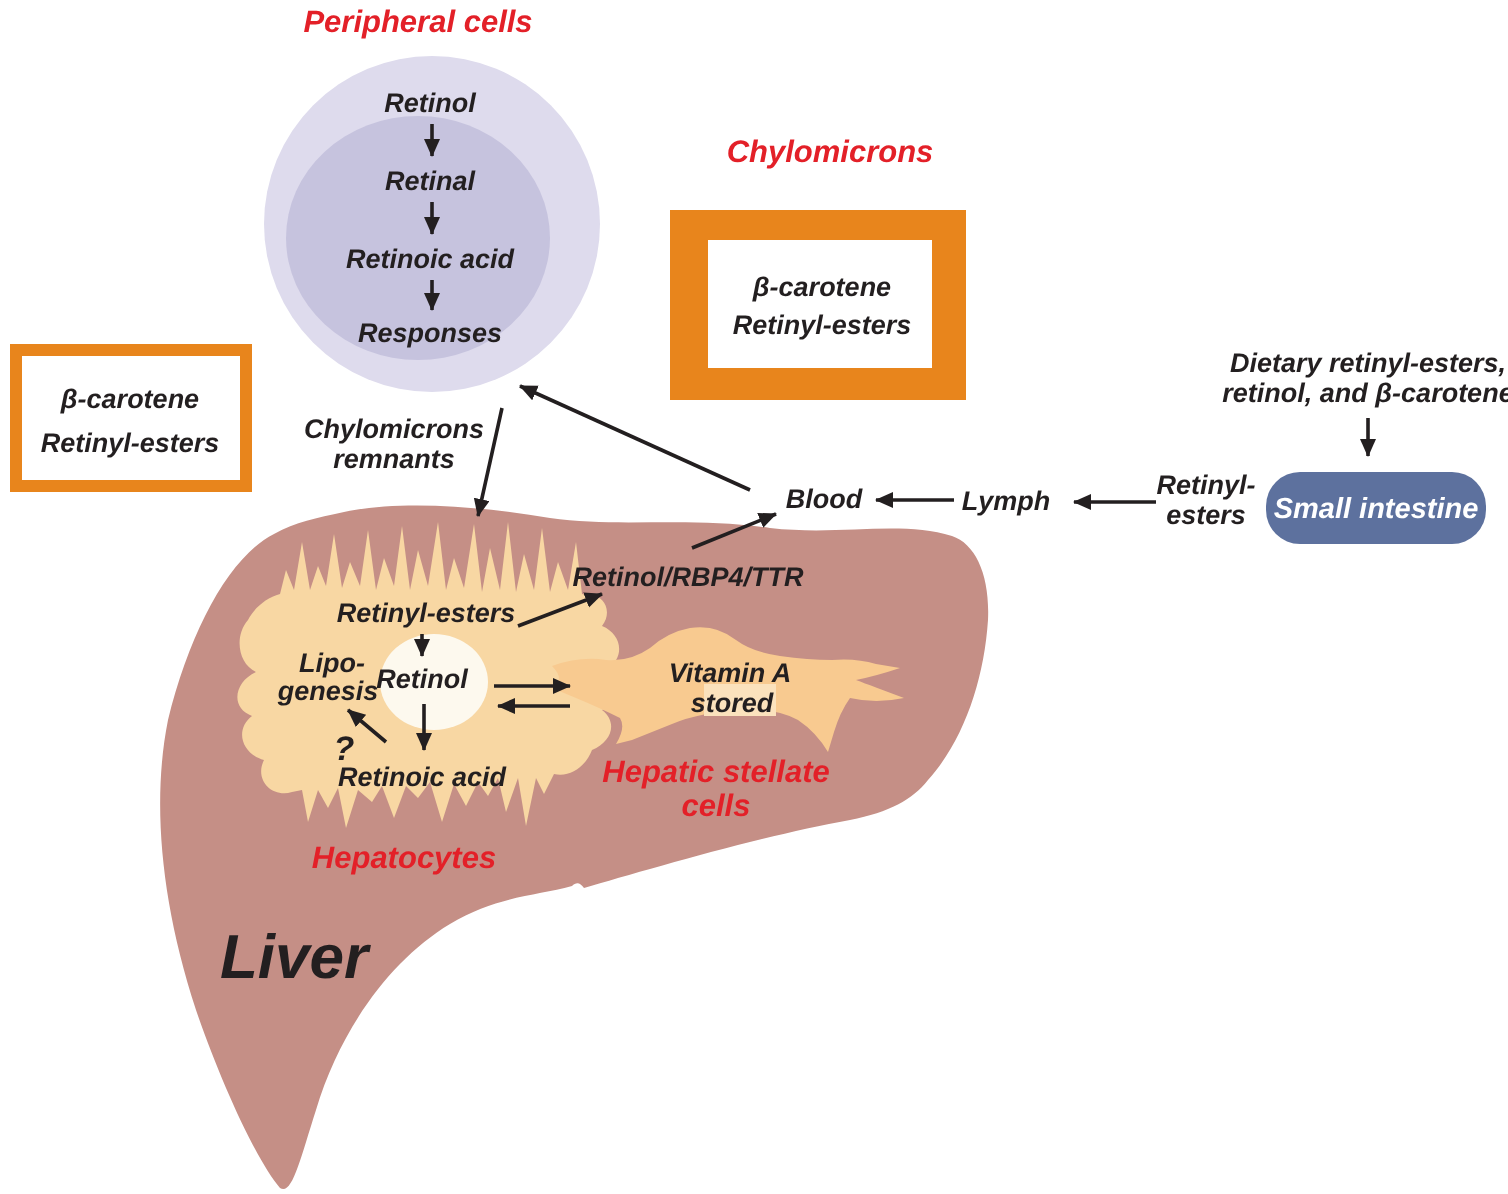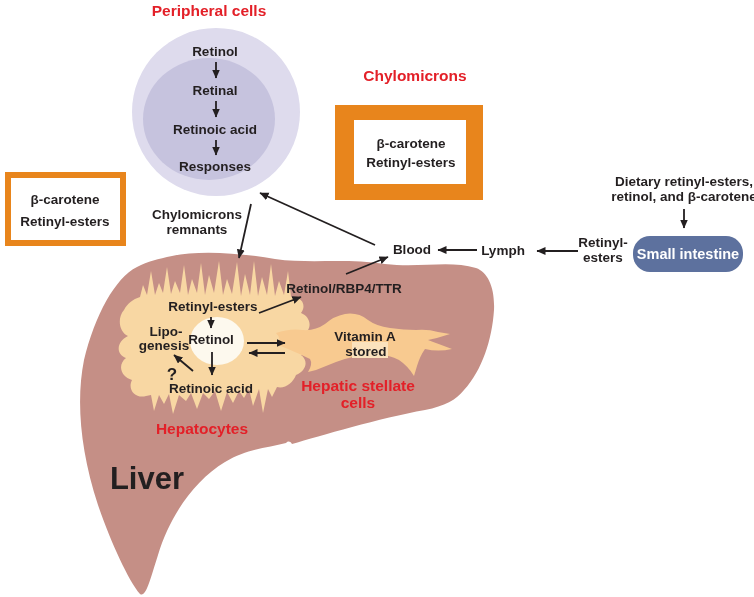--- a/index.html
+++ b/index.html
@@ -1,16 +1,16 @@
 <!DOCTYPE html>
 <html><head>
 <meta charset="utf-8">
 <style>
   html,body{margin:0;padding:0;background:#ffffff;}
-  .stage{position:relative;width:754px;height:597px;background:#ffffff;overflow:hidden;}
+  .stage{position:relative;width:754px;height:597px;background:#ffffff;overflow:hidden;font-style:italic;}
   svg text{font-family:"Liberation Sans","DejaVu Sans",sans-serif;font-weight:700;fill:#231f20;}
   .red{fill:#e32028;}
   .white-t{fill:#ffffff;}
   .t15{font-size:15.5px;}
   .t13{font-size:13.5px;}
   .t14{font-size:14.5px;}
   .big{font-size:31px;}
   .q{font-size:17px;}
   .mid{text-anchor:middle;}
   .arrow{stroke:#231f20;stroke-width:1.8;fill:none;}

